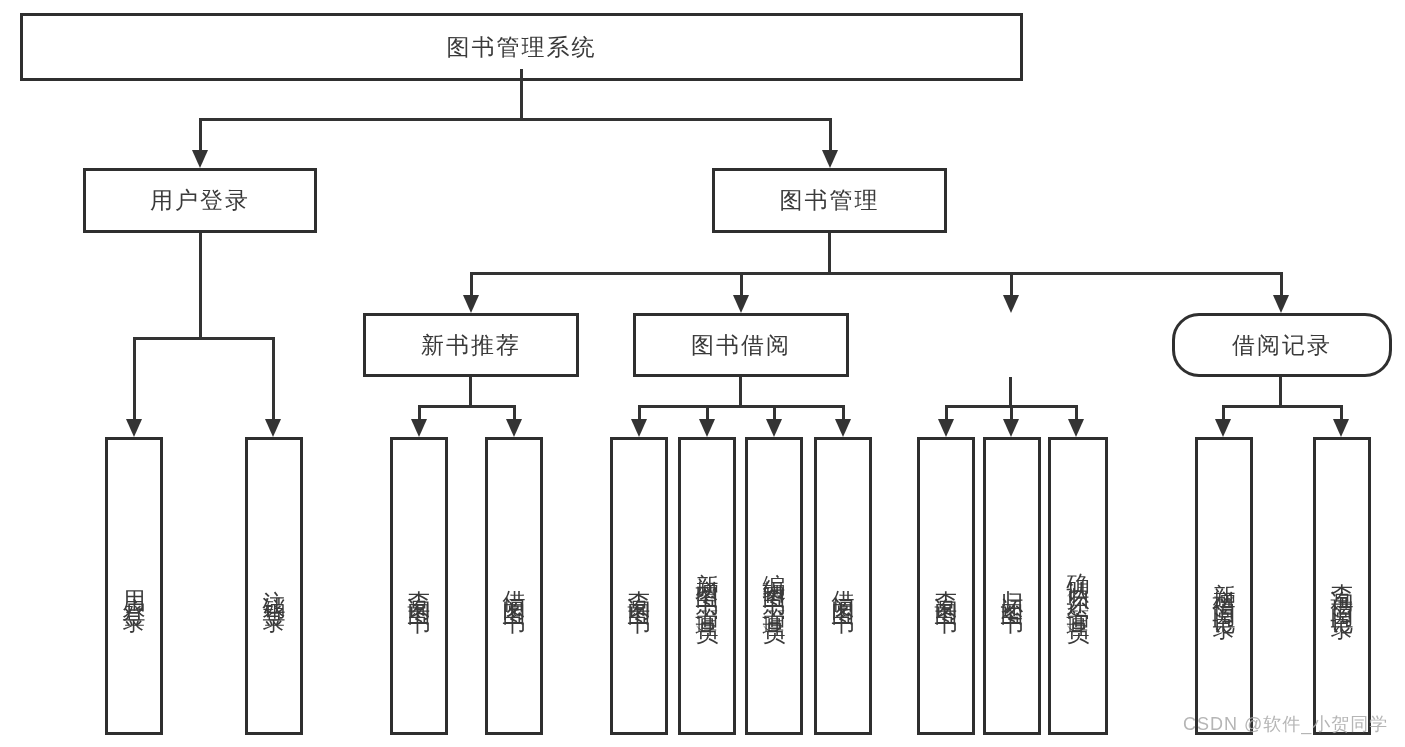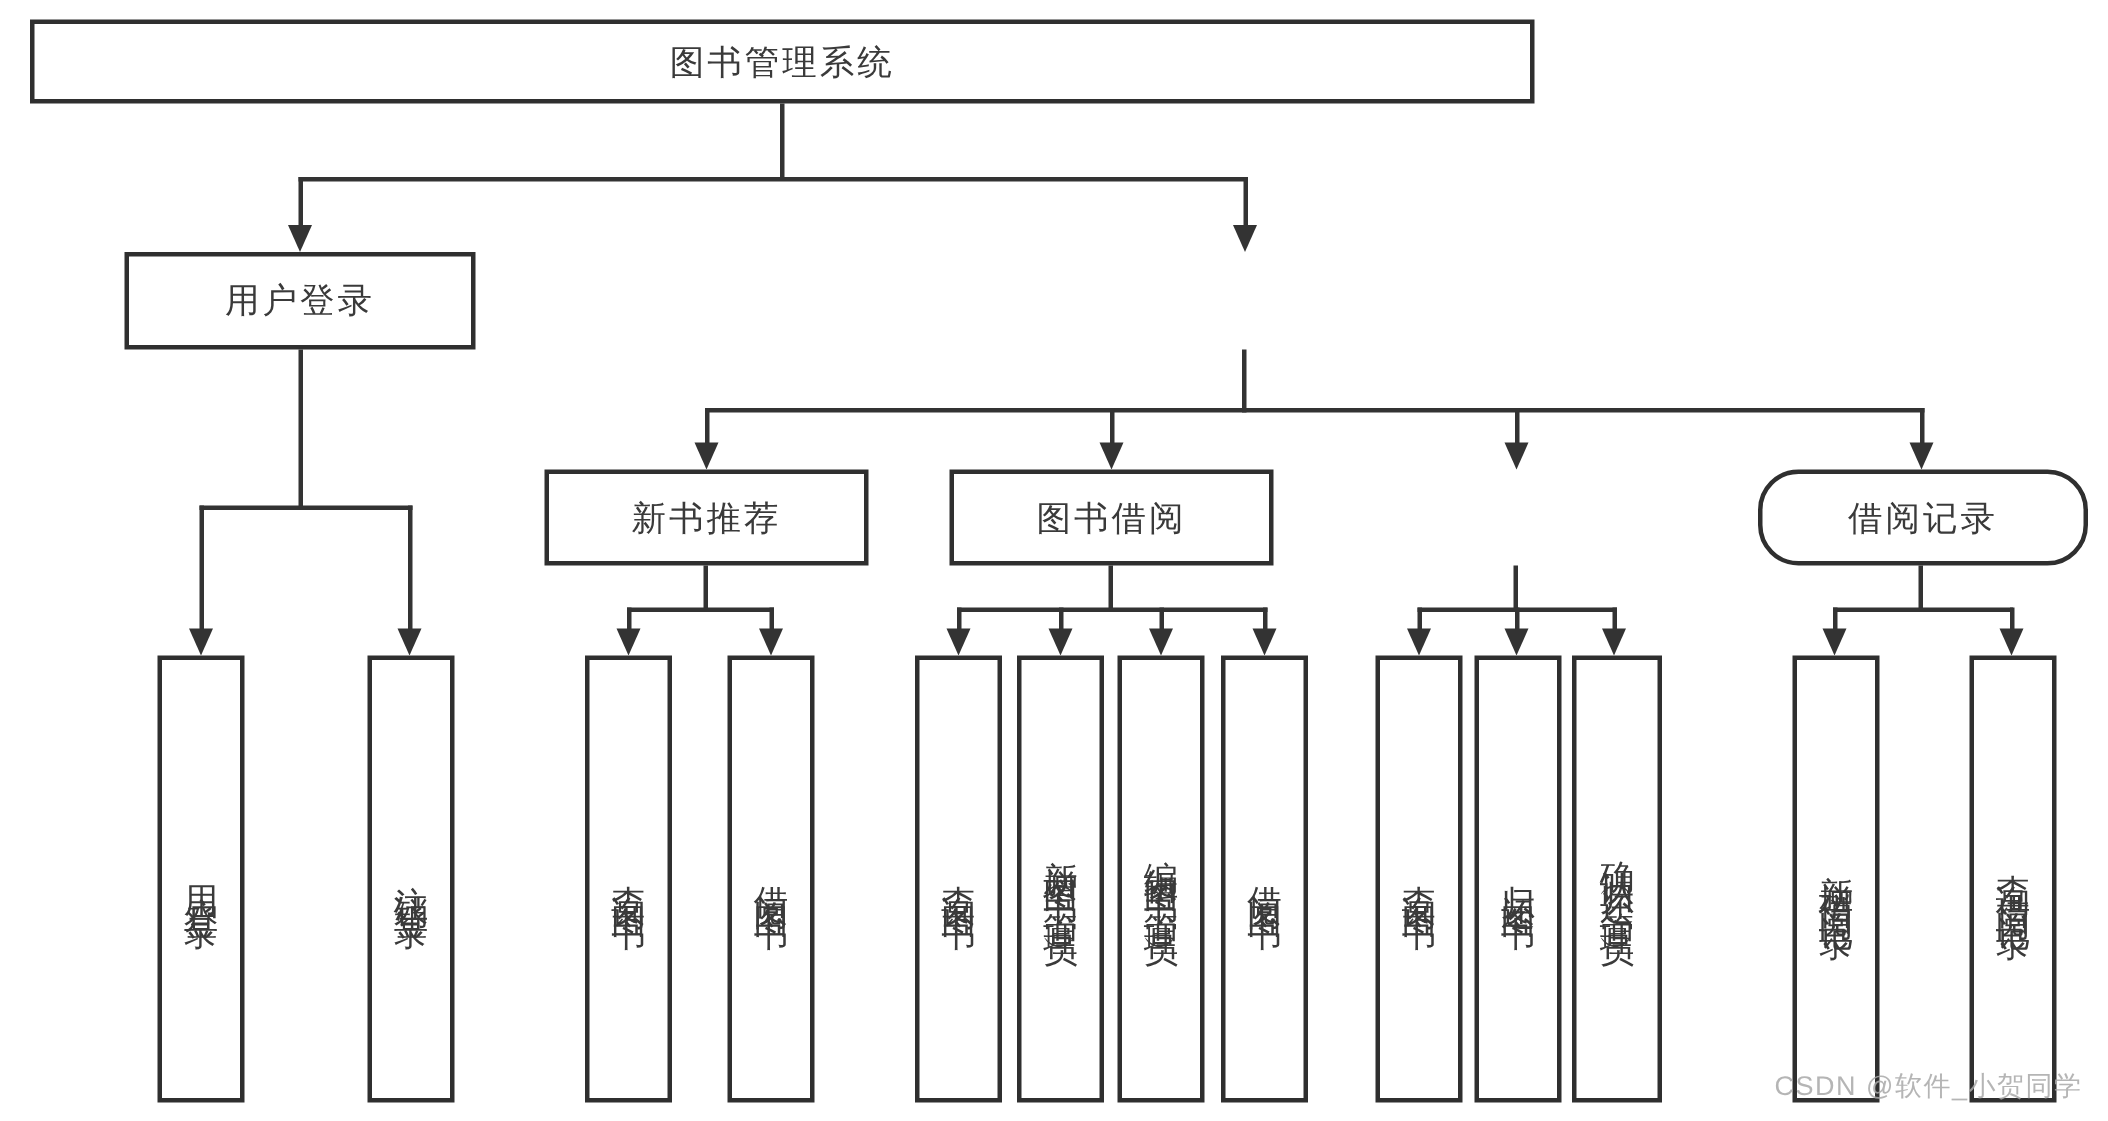--- a/index.html
+++ b/index.html
@@ -29,33 +29,36 @@
   .watermark{
     position:absolute;left:1183px;top:712px;
     font-size:18px;color:rgba(168,168,168,0.85);letter-spacing:1px;white-space:nowrap;
   }
 </style>
 </head>
 <body>
 
 <div class="canvas">
 
-  <div class="node" style="left:20px;top:13px;width:1003px;height:56px;align-items:center;">
+  <div class="node" style="left:20px;top:13px;width:1003px;height:68px;align-items:center;">
     <span>图书管理系统</span>
   </div>
 
   <div class="vline" style="left:520px;top:69px;height:49px;"></div>
   <div class="hline" style="left:199px;top:118px;width:633px;"></div>
   <div class="vline" style="left:199px;top:118px;height:36px;"></div>
   <div class="arrow" style="left:192px;top:150px;"></div>
   <div class="vline" style="left:829px;top:118px;height:36px;"></div>
   <div class="arrow" style="left:822px;top:150px;"></div>
 
   <div class="node" style="left:83px;top:168px;width:234px;height:65px;">
     <span>用户登录</span>
+  </div>
+  <div class="node" style="left:712px;top:168px;width:235px;height:65px;">
+    <span>图书管理</span>
   </div>
 
   <div class="vline" style="left:199px;top:233px;height:107px;"></div>
   <div class="hline" style="left:133px;top:337px;width:142px;"></div>
   <div class="vline" style="left:133px;top:337px;height:85px;"></div>
   <div class="arrow" style="left:126px;top:419px;"></div>
   <div class="vline" style="left:272px;top:337px;height:85px;"></div>
   <div class="arrow" style="left:265px;top:419px;"></div>
 
   <div class="vline" style="left:828px;top:233px;height:42px;"></div>

